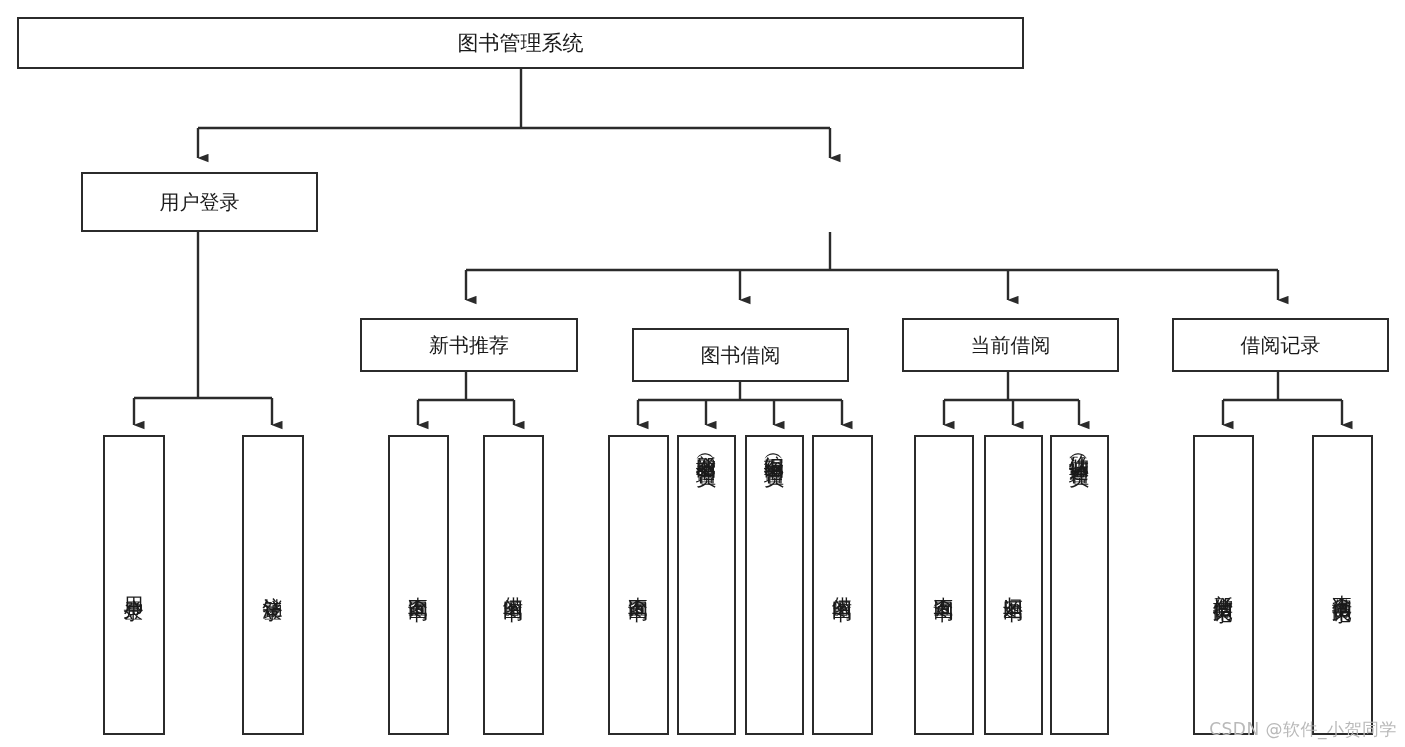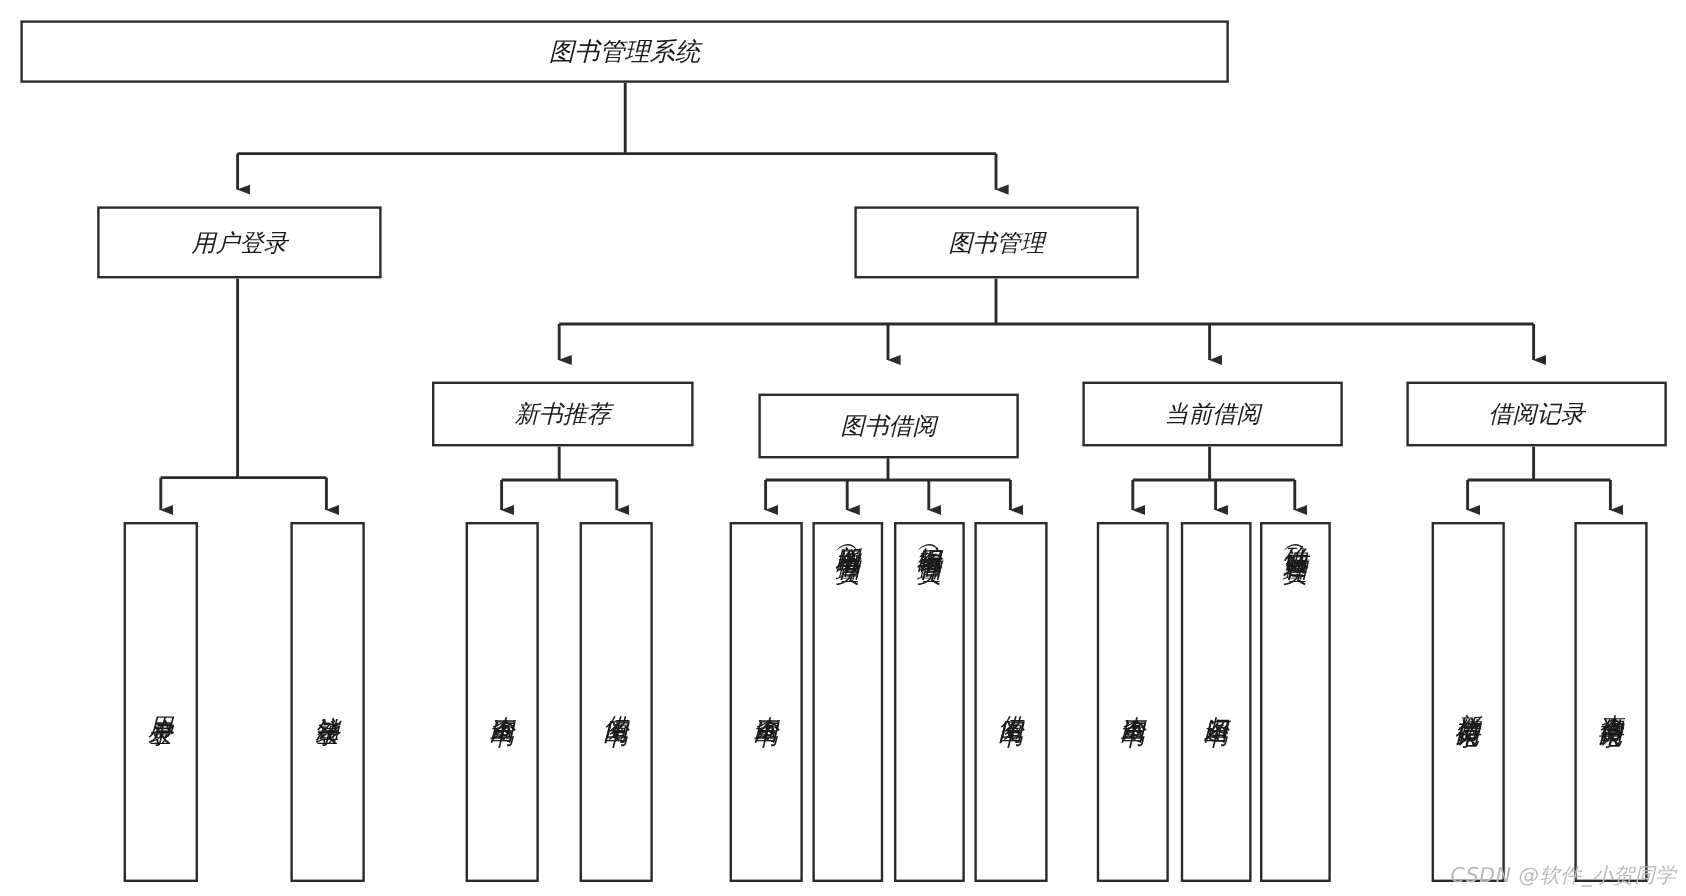--- a/index.html
+++ b/index.html
@@ -11,21 +11,20 @@
     width: 1405px;
     height: 747px;
     font-family: "DejaVu Sans", "Liberation Sans", sans-serif;
     overflow: hidden;
     position: relative;
   }
   #diagram-root {
     position: relative;
     width: 1405px;
     height: 747px;
-    font-style: italic;
   }
   svg.diagram-canvas {
     position: absolute;
     top: 0;
     left: 0;
     width: 1405px;
     height: 747px;
   }
   .node-box {
     position: absolute;
@@ -155,23 +154,20 @@
     </g>
   </svg>
 
   <div class="node-box level-1" style="left:17px; top:17px; width:1007px; height:52px;">
     <span>图书管理系统</span>
   </div>
 
   <div class="node-box level-2" style="left:81px; top:172px; width:237px; height:60px;">
     <span>用户登录</span>
   </div>
-  <div class="node-box level-2" style="left:712px; top:172px; width:237px; height:60px;">
-    <span>图书管理</span>
-  </div>
 
   <div class="node-box level-3" style="left:360px; top:318px; width:218px; height:54px;">
     <span>新书推荐</span>
   </div>
   <div class="node-box level-3" style="left:632px; top:318px; width:217px; height:54px;margin-top:10px;">
     <span>图书借阅</span>
   </div>
   <div class="node-box level-3" style="left:902px; top:318px; width:217px; height:54px;text-align:center;">
     <span>当前借阅</span>
   </div>

